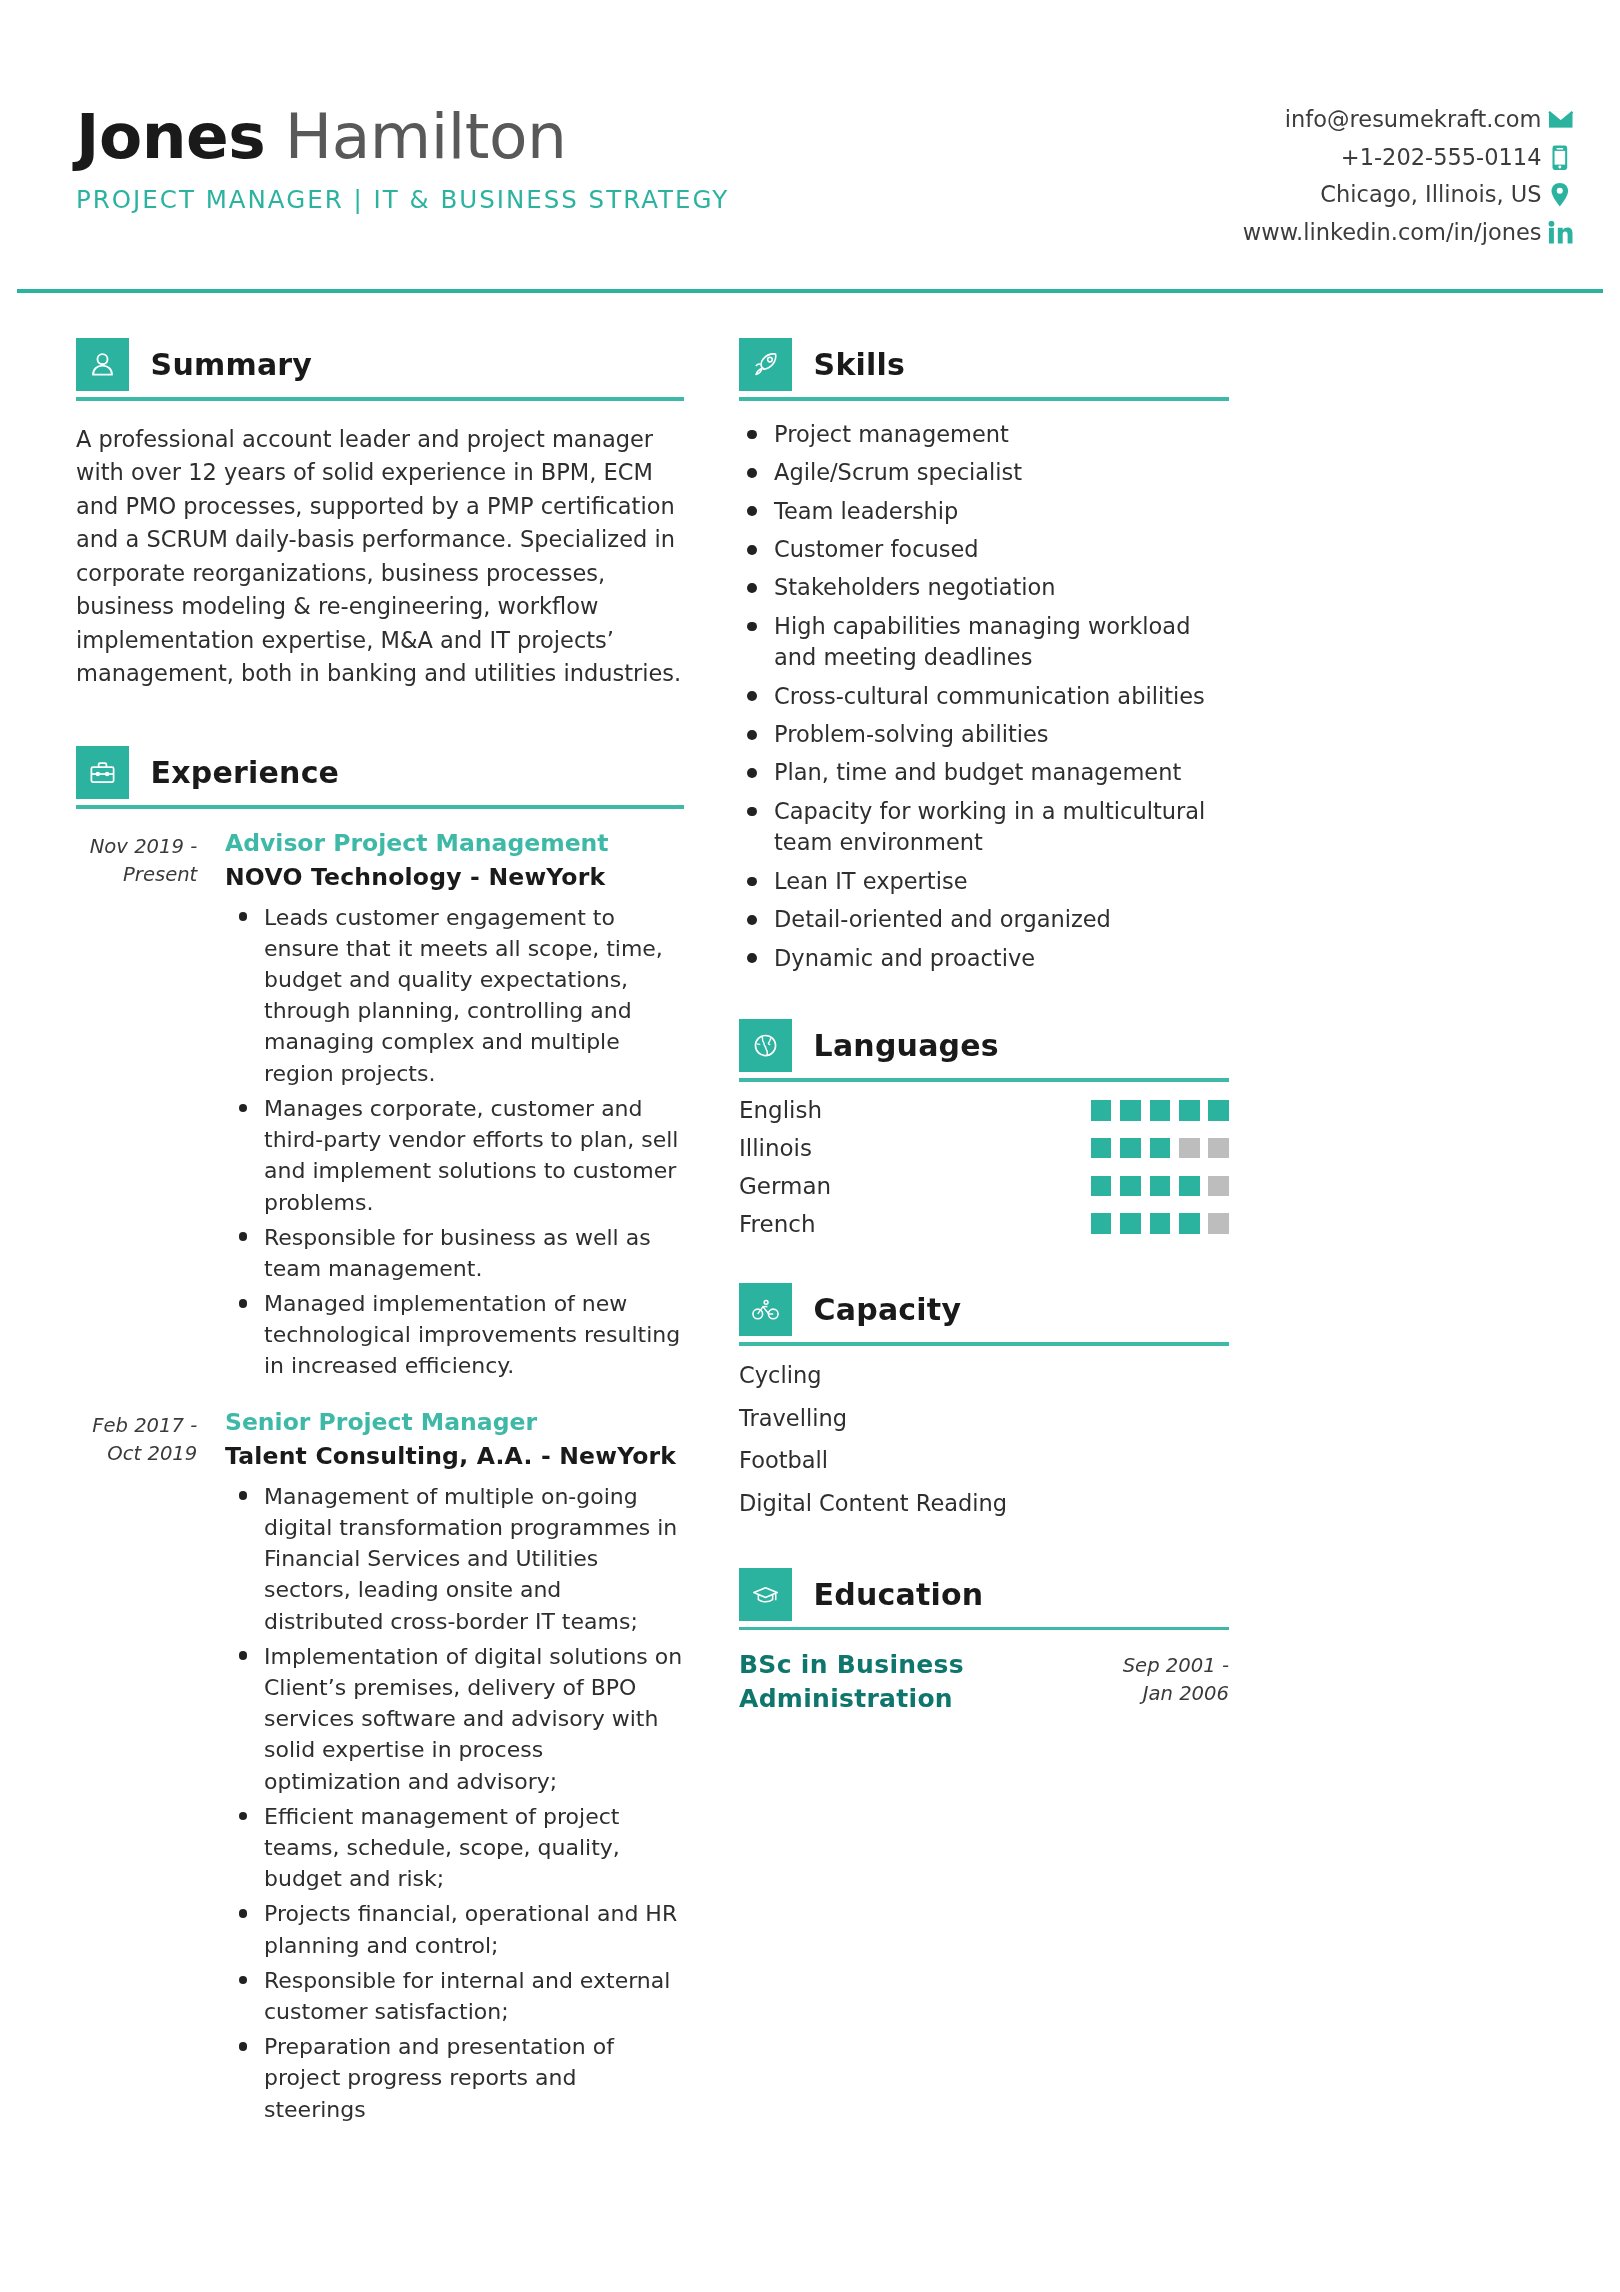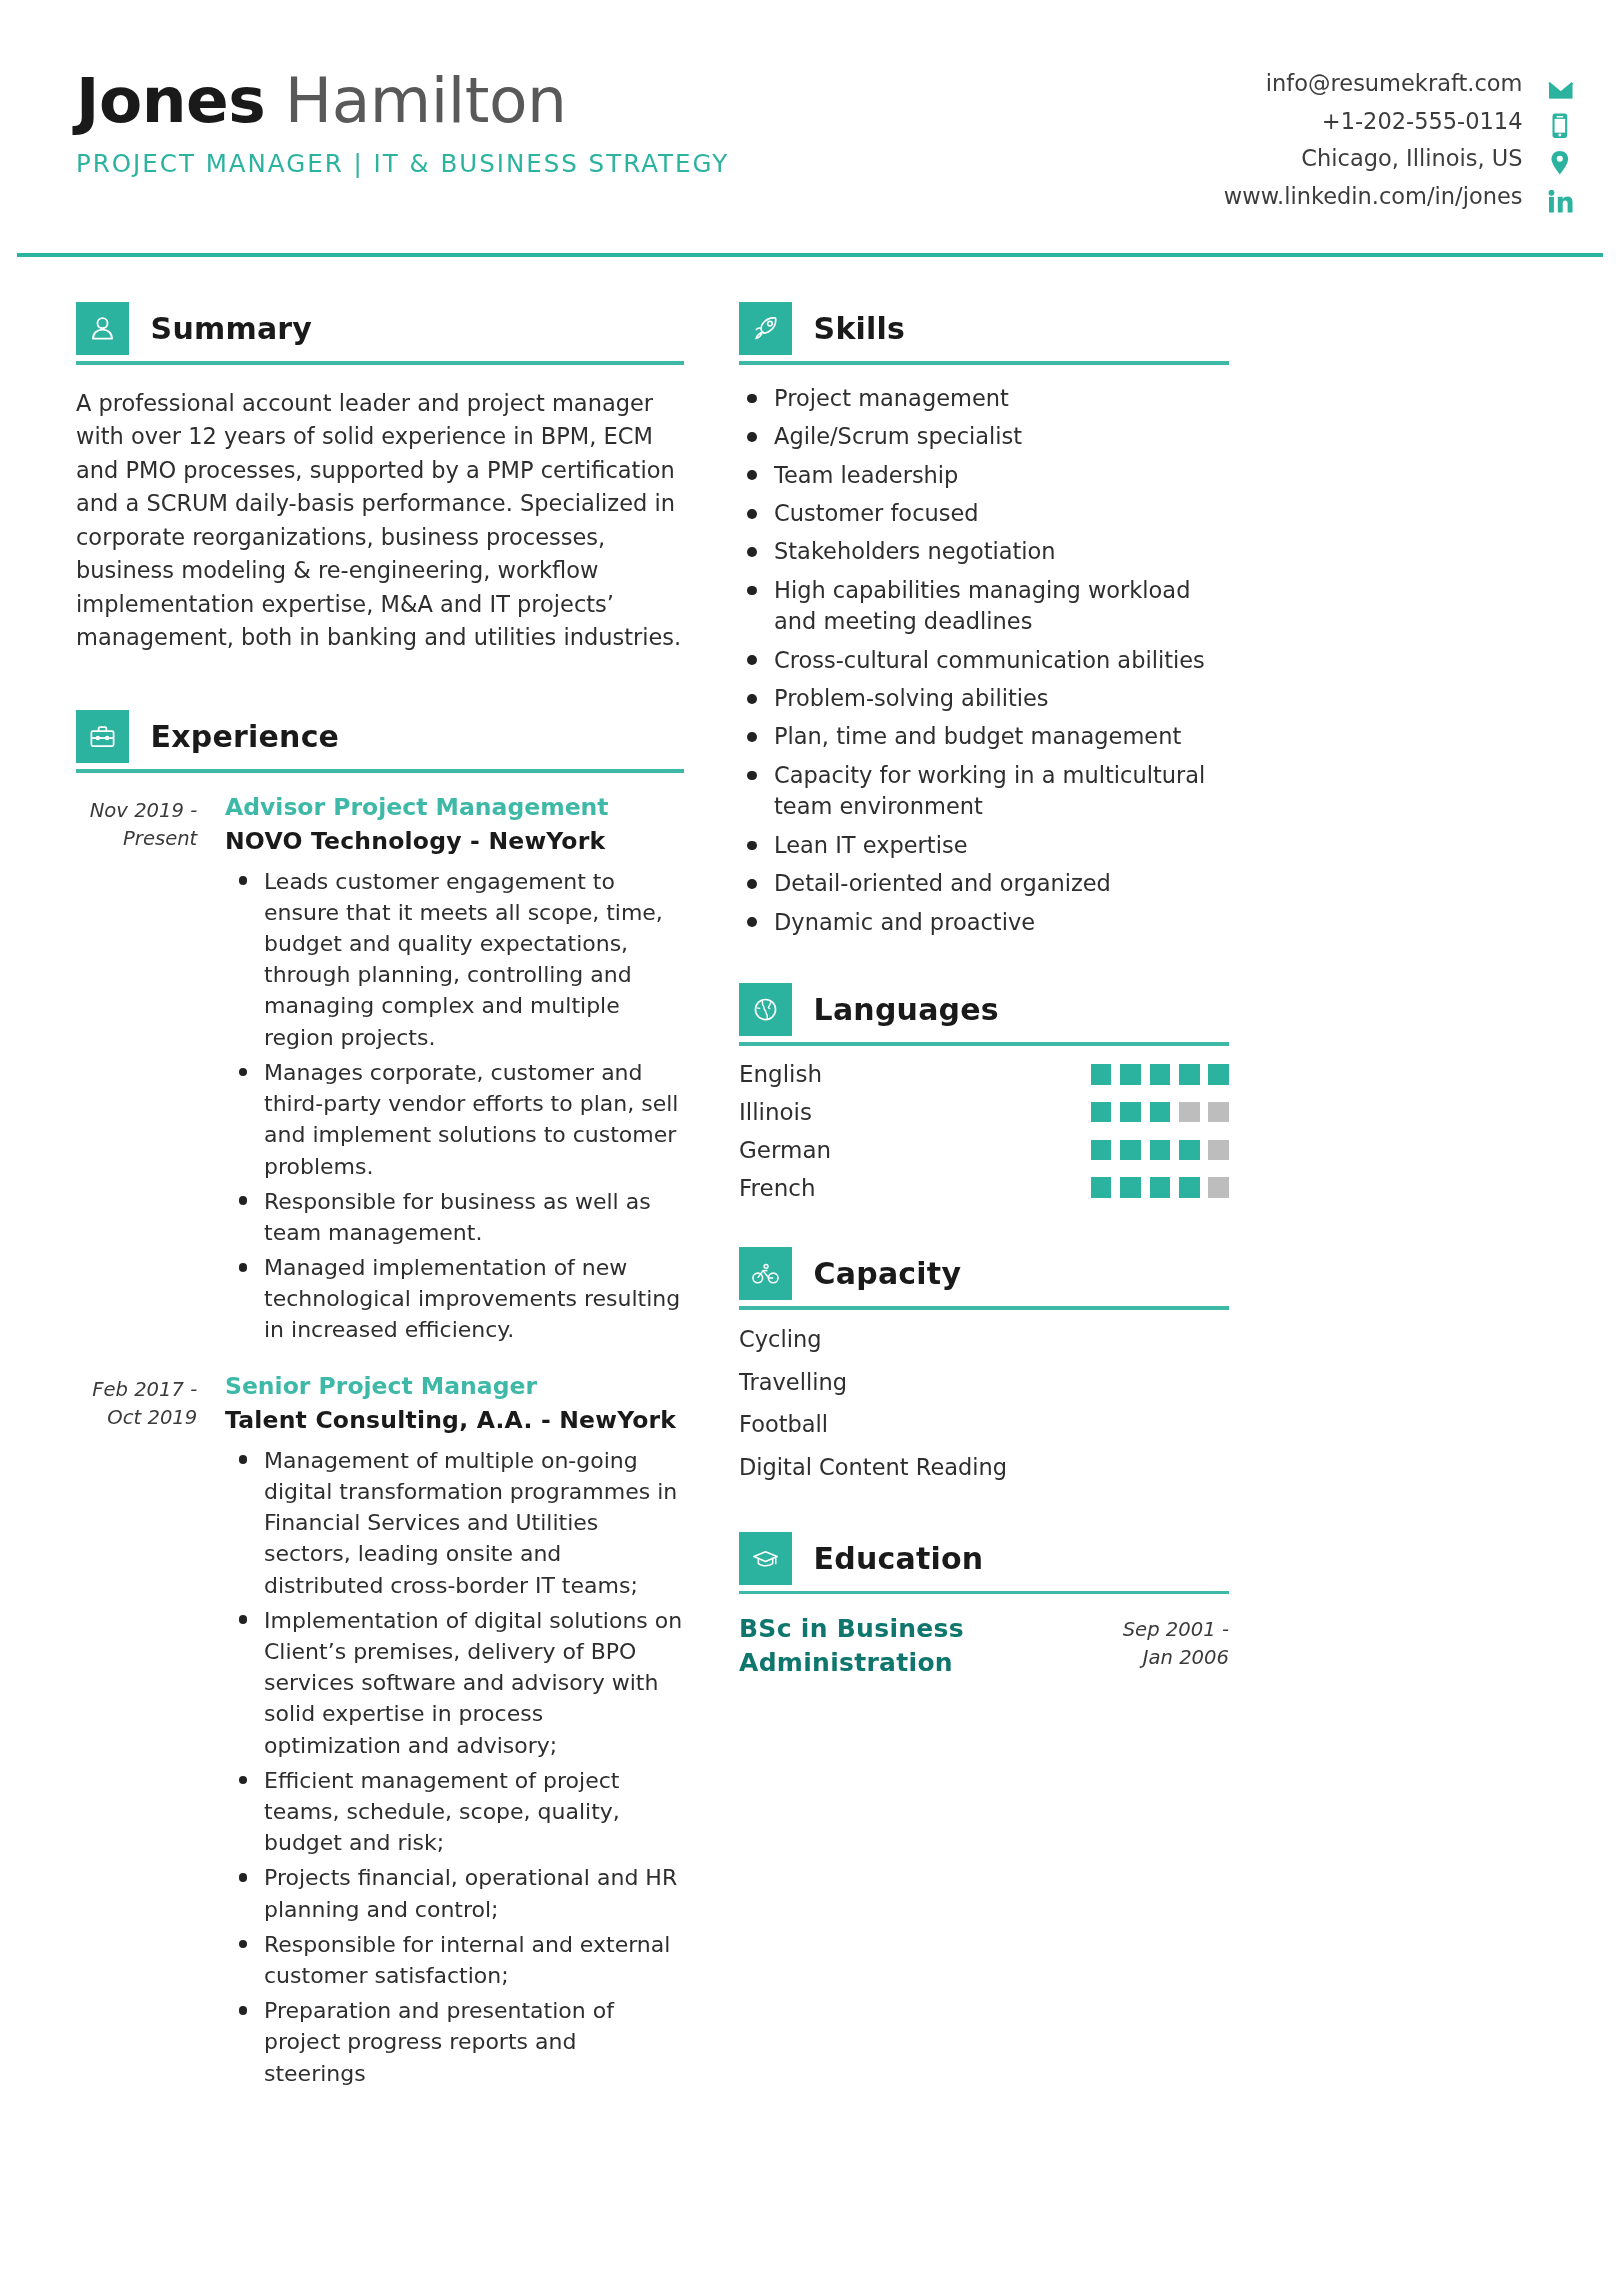--- a/index.html
+++ b/index.html
@@ -3,37 +3,37 @@
 <meta charset="utf-8">
 <style>
   * { margin:0; padding:0; box-sizing:border-box; }
   html, body {
     width:1620px; height:2293px;
     background:#ffffff;
     font-family:"DejaVu Sans", sans-serif;
     color:#2b2b2b;
     overflow:hidden;
   }
-  .page { position:relative; width:1620px; height:2217px; padding:0; }
+  .page { position:relative; width:1620px; height:2217px; padding:0;margin-top:36px; }
 
   
   .header {
     display:flex; align-items:flex-start; justify-content:space-between;
     padding:61px 47px 0 76px;
   }
   .name-block { padding-top:7.8px; }
   .name { font-size:63px; line-height:1.0; letter-spacing:-0.5px; white-space:nowrap; }
   .name .first { font-weight:700; color:#1a1a1a; }
   .name .last { font-weight:400; color:#595959; }
   .subtitle {
     margin-top:17.6px; font-size:24.5px; font-weight:500;
     letter-spacing:2px; color:#2cb3a0; white-space:nowrap;
   }
   .contact { display:flex; flex-direction:column; align-items:flex-end; gap:3.9px; padding-top:5.9px; }
-  .contact-row { display:flex; align-items:flex-end; justify-content:flex-end; gap:25px; }
+  .contact-row { display:flex; align-items:center; justify-content:flex-end; gap:6px; }
   .contact-text { font-size:22.5px; color:#3c3c3c; line-height:1.5; white-space:nowrap; }
   .contact-ic { width:25.5px; display:flex; align-items:center; justify-content:center; }
   .contact-ic svg { display:block; }
 
   .rule-main { margin:39px 16.7px 0 16.7px; height:4.9px; background:#2cb3a0; }
 
   
   .body { display:flex; padding:0 47px 0 76px; margin-top:45px; gap:55px; }
   .col-left { width:608px; flex:0 0 608px; }
   .col-right { width:490px; flex:0 0 490px; }

